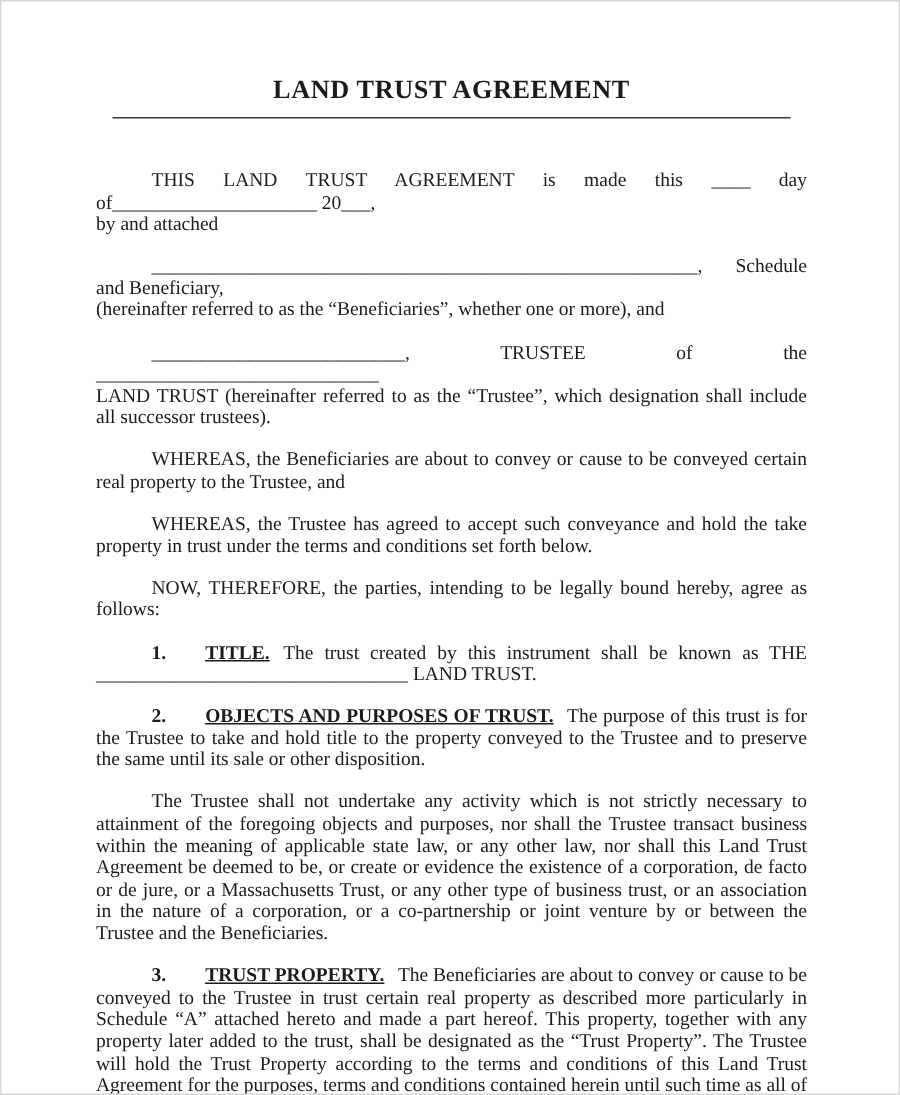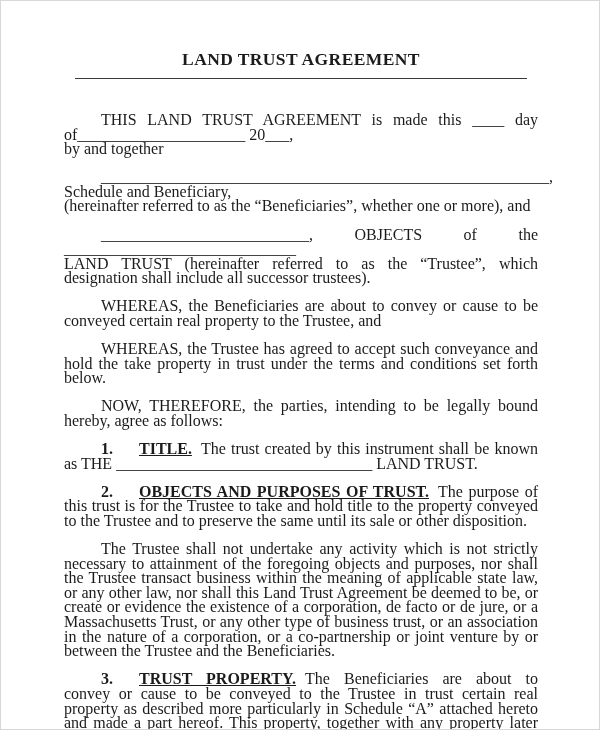--- a/index.html
+++ b/index.html
@@ -23,21 +23,21 @@
     letter-spacing: 0.4px;
   }
   .title-rule {
     height: 0;
     border-top: 1.4px solid #3a3a3a;
     width: 452px;
     margin: 0 auto 34px auto;
   }
   .para {
     margin: 0 0 13.5px 0;
-    font-size: 16px;
+    font-size: 13px;
     line-height: 14.6px;
     text-align: justify;
     text-indent: 0;
   }
   .para.indent { text-indent: 37px; }
   .line { display: block; text-indent: 0; }
   .line.indent-line { text-indent: 37px; }
   .line.fill { text-align-last: justify; }
   .sec-num { font-weight: bold; margin-right: 26px; }
   .sec-head { font-weight: bold; margin-right: 9px; text-decoration: underline; }
@@ -45,30 +45,30 @@
 </head>
 <body>
 
 <div class="page">
 
   <h1 class="doc-title">LAND TRUST AGREEMENT</h1>
   <div class="title-rule"></div>
 
   <p class="para">
     <span class="line indent-line">THIS LAND TRUST AGREEMENT is made this ____ day of_____________________ 20___,</span>
-    <span class="line">by and together</span>
+    <span class="line">by and attached</span>
   </p>
 
   <p class="para">
     <span class="line indent-line">________________________________________________________, Schedule and Beneficiary,</span>
     <span class="line">(hereinafter referred to as the “Beneficiaries”, whether one or more), and</span>
   </p>
 
   <p class="para">
-    <span class="line indent-line fill">__________________________, OBJECTS of the _____________________________</span>
+    <span class="line indent-line fill">__________________________, TRUSTEE of the _____________________________</span>
     <span class="line">LAND TRUST (hereinafter referred to as the “Trustee”, which designation shall include all successor trustees).</span>
   </p>
 
   <p class="para indent">WHEREAS, the Beneficiaries are about to convey or cause to be conveyed certain real property to the Trustee, and</p>
 
   <p class="para indent">WHEREAS, the Trustee has agreed to accept such conveyance and hold the take property in trust under the terms and conditions set forth below.</p>
 
   <p class="para indent">NOW, THEREFORE, the parties, intending to be legally bound hereby, agree as follows:</p>
 
   <p class="para indent"><span class="sec-num">1.</span><span class="sec-head">TITLE.</span><span class="sec-body">The trust created by this instrument shall be known as THE ________________________________ LAND TRUST.</span></p>

